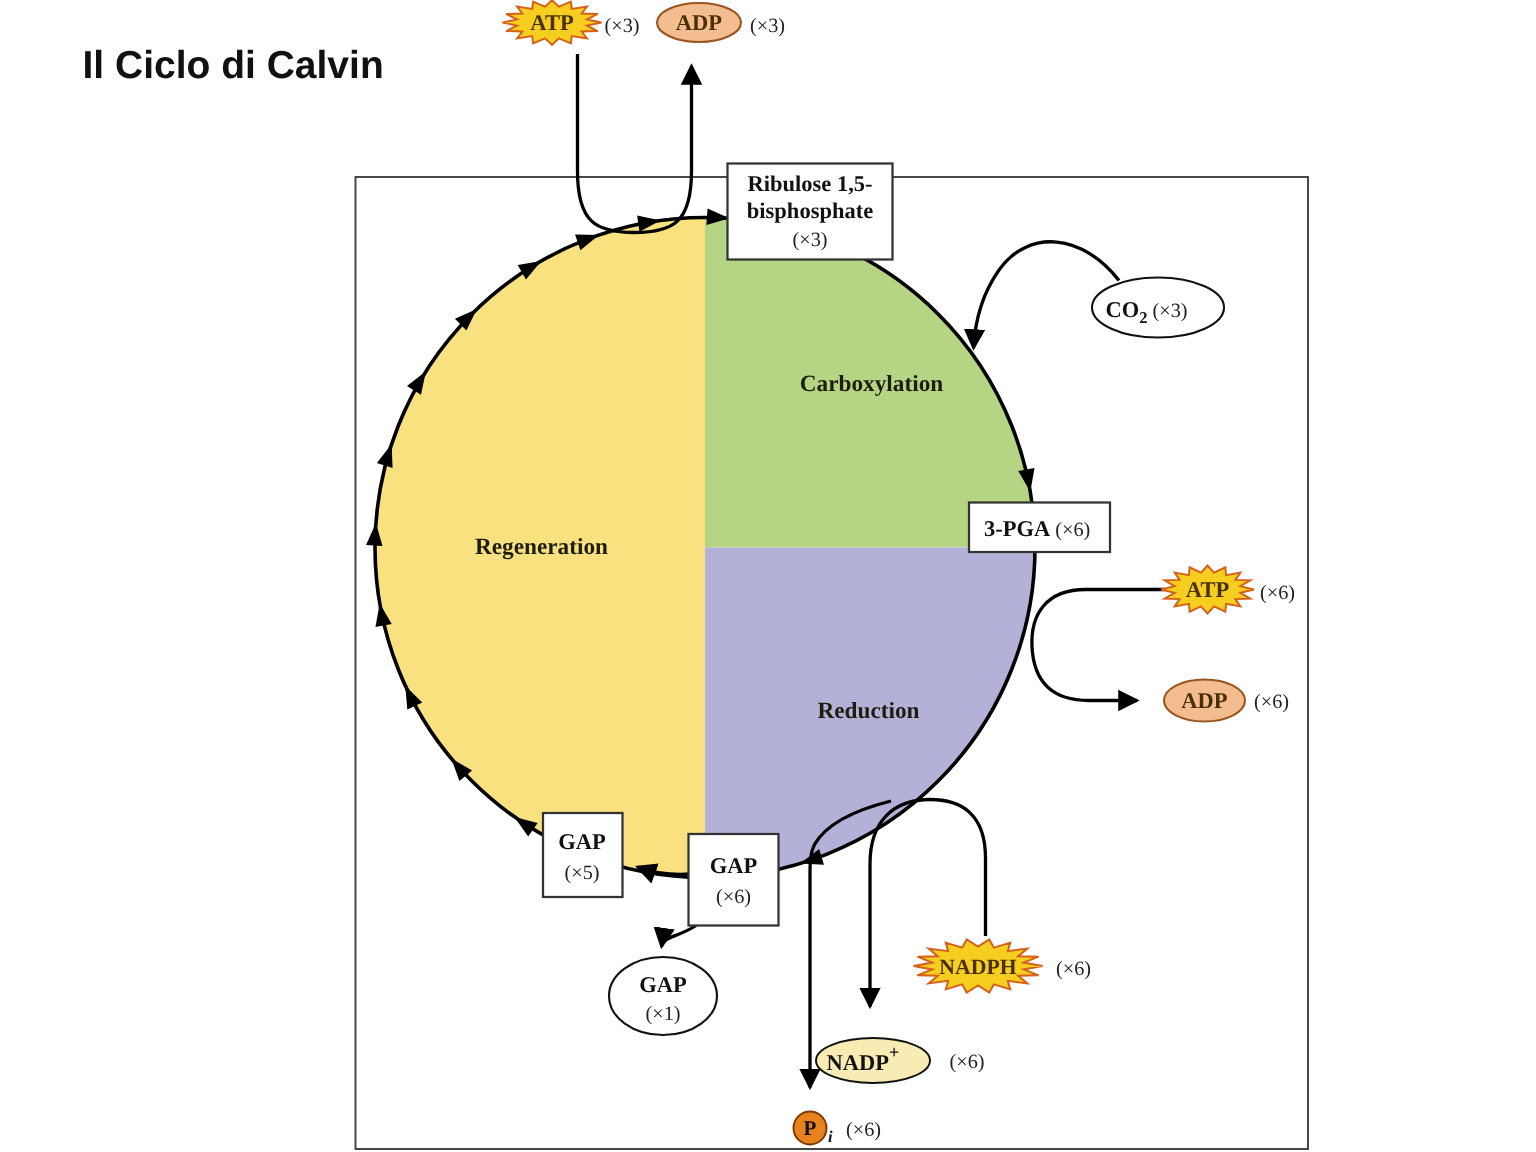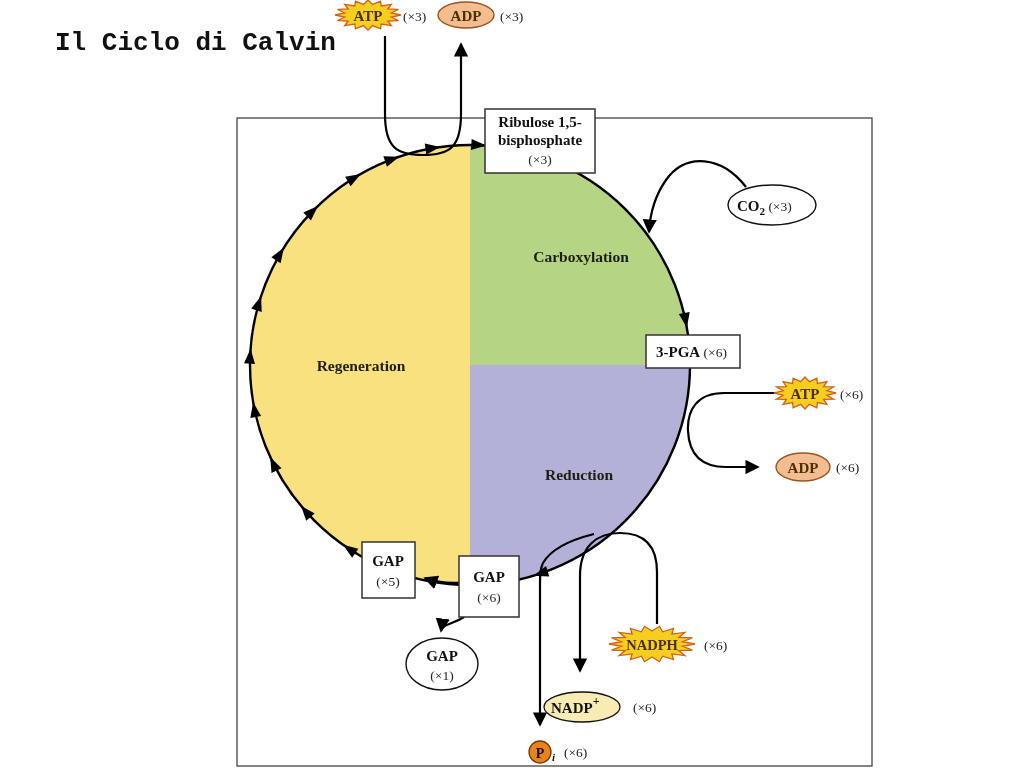--- a/index.html
+++ b/index.html
@@ -1,18 +1,18 @@
 <!DOCTYPE html>
 <html><head>
 <meta charset="utf-8">
 <style>
   html,body{margin:0;padding:0;background:#fff;}
   .stage{position:relative;width:1024px;height:768px;background:#fff;overflow:hidden;
          font-family:"Liberation Sans",sans-serif;}
-  .slide-title{position:absolute;left:55px;top:28px;font-family:Liberation Mono, monospace;
+  .slide-title{position:absolute;left:55px;top:28px;font-family:Liberation Sans, sans-serif;
                font-weight:bold;font-size:26px;color:#111;}
   svg{position:absolute;left:0;top:0;}
   .lbl{font-family:"Liberation Serif",serif;font-weight:bold;fill:#1e1e10;}
   .mol{font-family:"Liberation Serif",serif;font-weight:bold;fill:#111;}
   .mult{font-family:"Liberation Serif",serif;font-weight:normal;fill:#222;}
   .burst-txt{font-family:"Liberation Serif",serif;font-weight:bold;fill:#4a3000;}
   .node-box{fill:#ffffff;stroke:#333;stroke-width:1.5;}
   .node-oval{fill:#ffffff;stroke:#111;stroke-width:1.4;}
   .flow{fill:none;stroke:#000;stroke-width:2.2;}
 </style>

